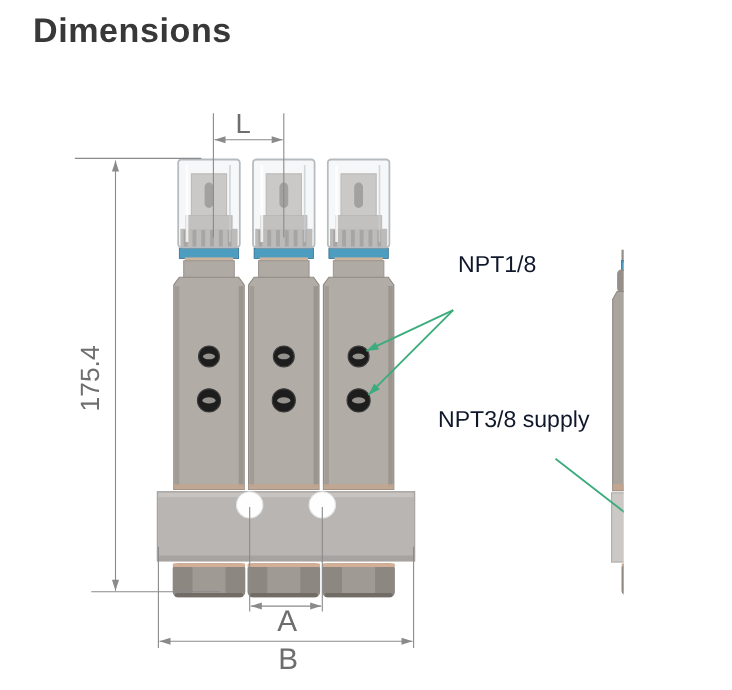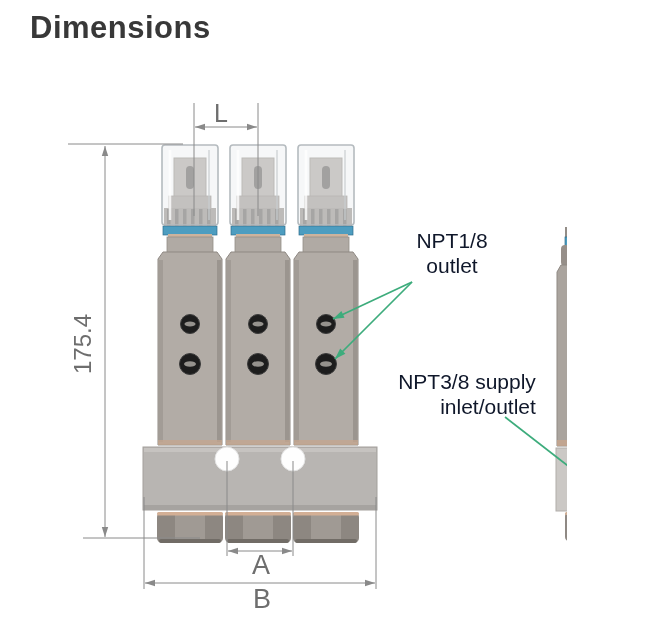--- a/index.html
+++ b/index.html
@@ -170,20 +170,18 @@
     </g>
   </svg>
 
   <span class="dim-label l">L</span>
   <span class="dim-label h">175.4</span>
   <span class="dim-label a">A</span>
   <span class="dim-label b">B</span>
 
   <div class="callout dispense">
     <span>NPT1/8</span>
-    <span>outlet</span>
   </div>
   <div class="callout supply">
     <span>NPT3/8 supply</span>
-    <span>inlet/outlet</span>
   </div>
 
 </div>
 
 </body></html>

